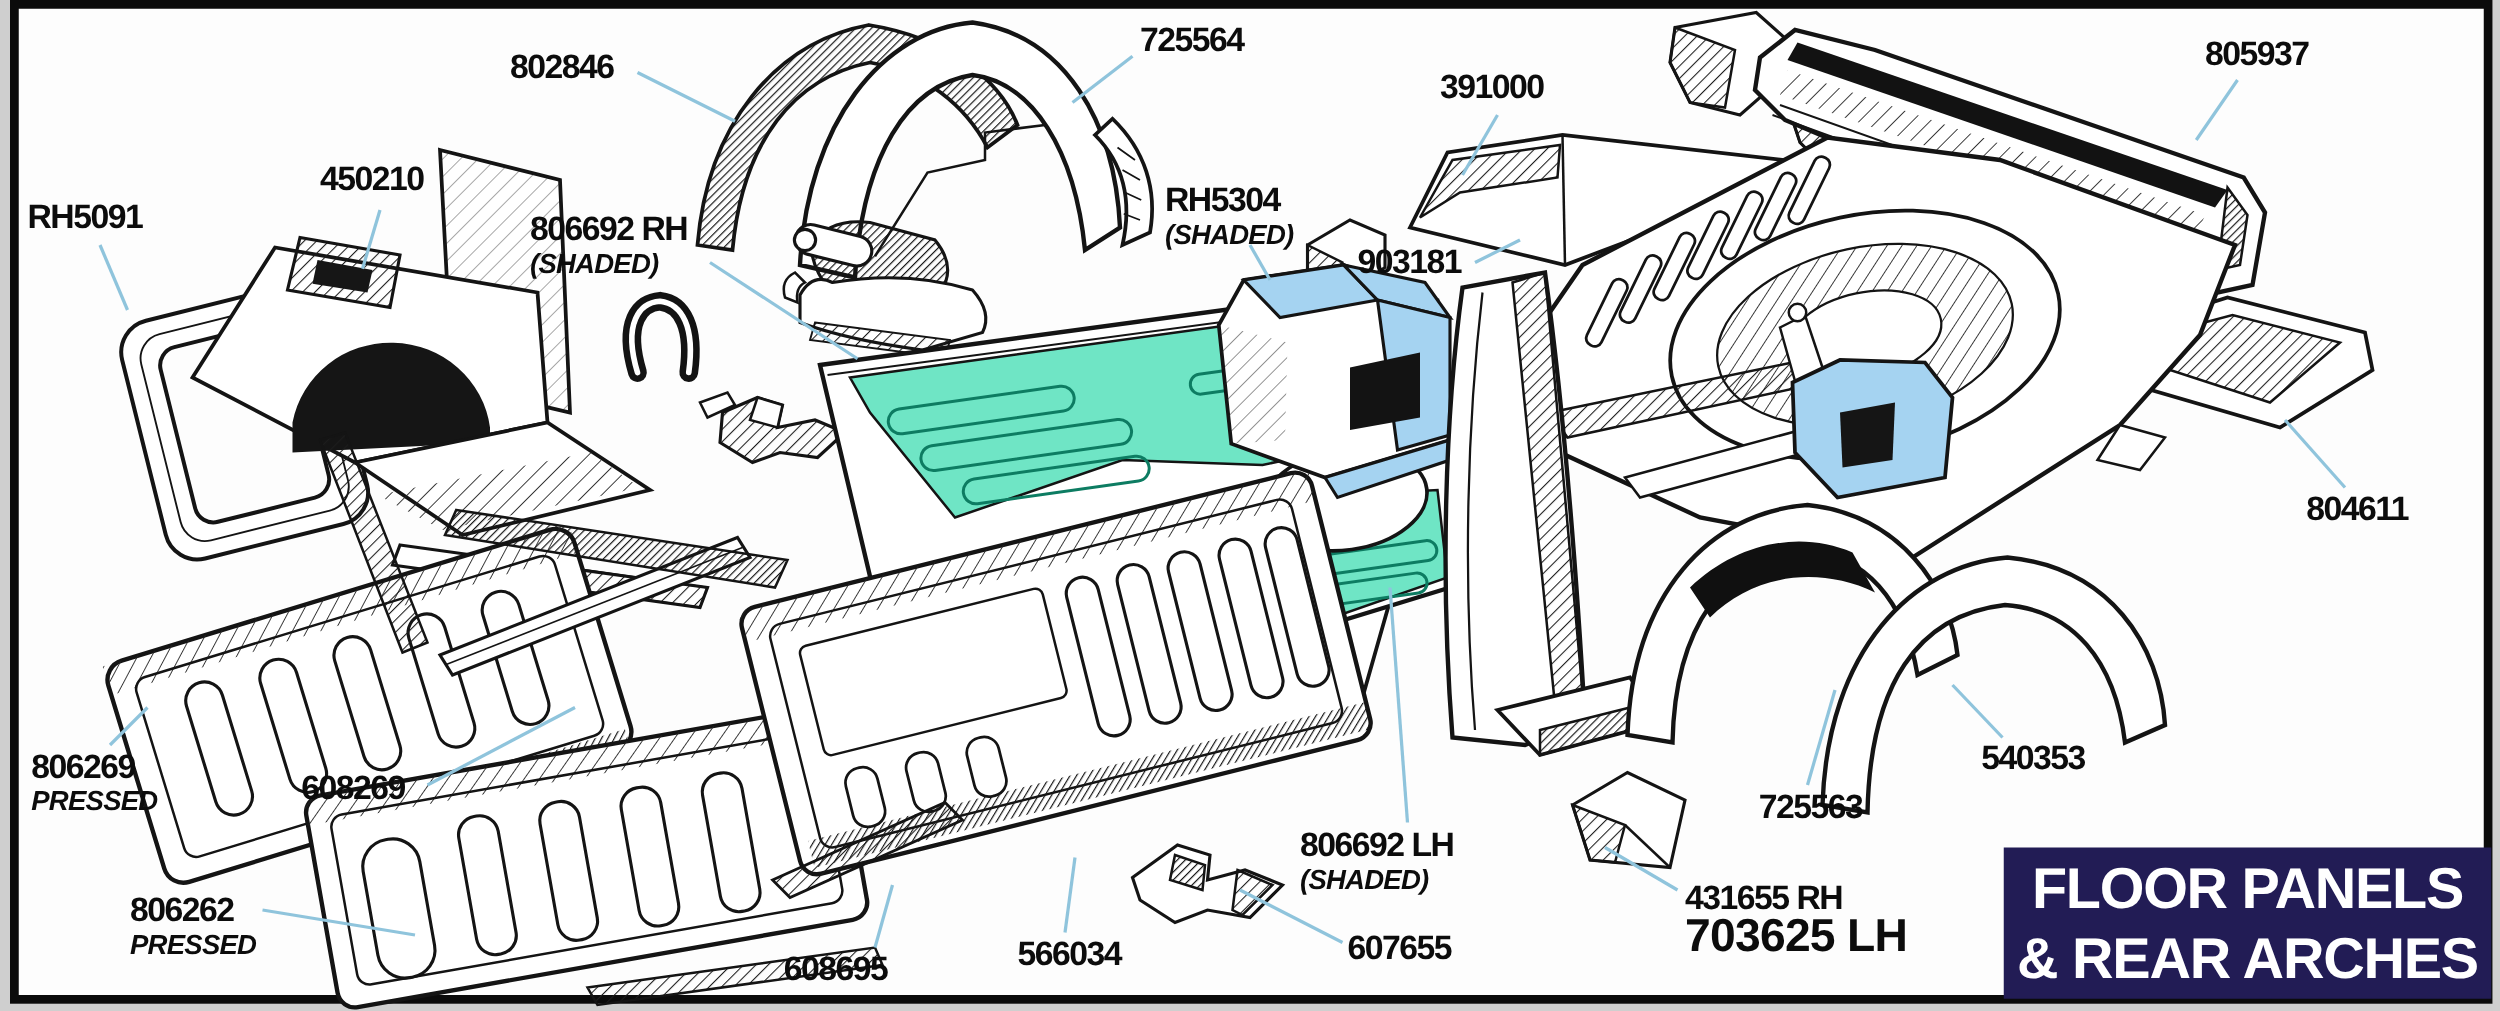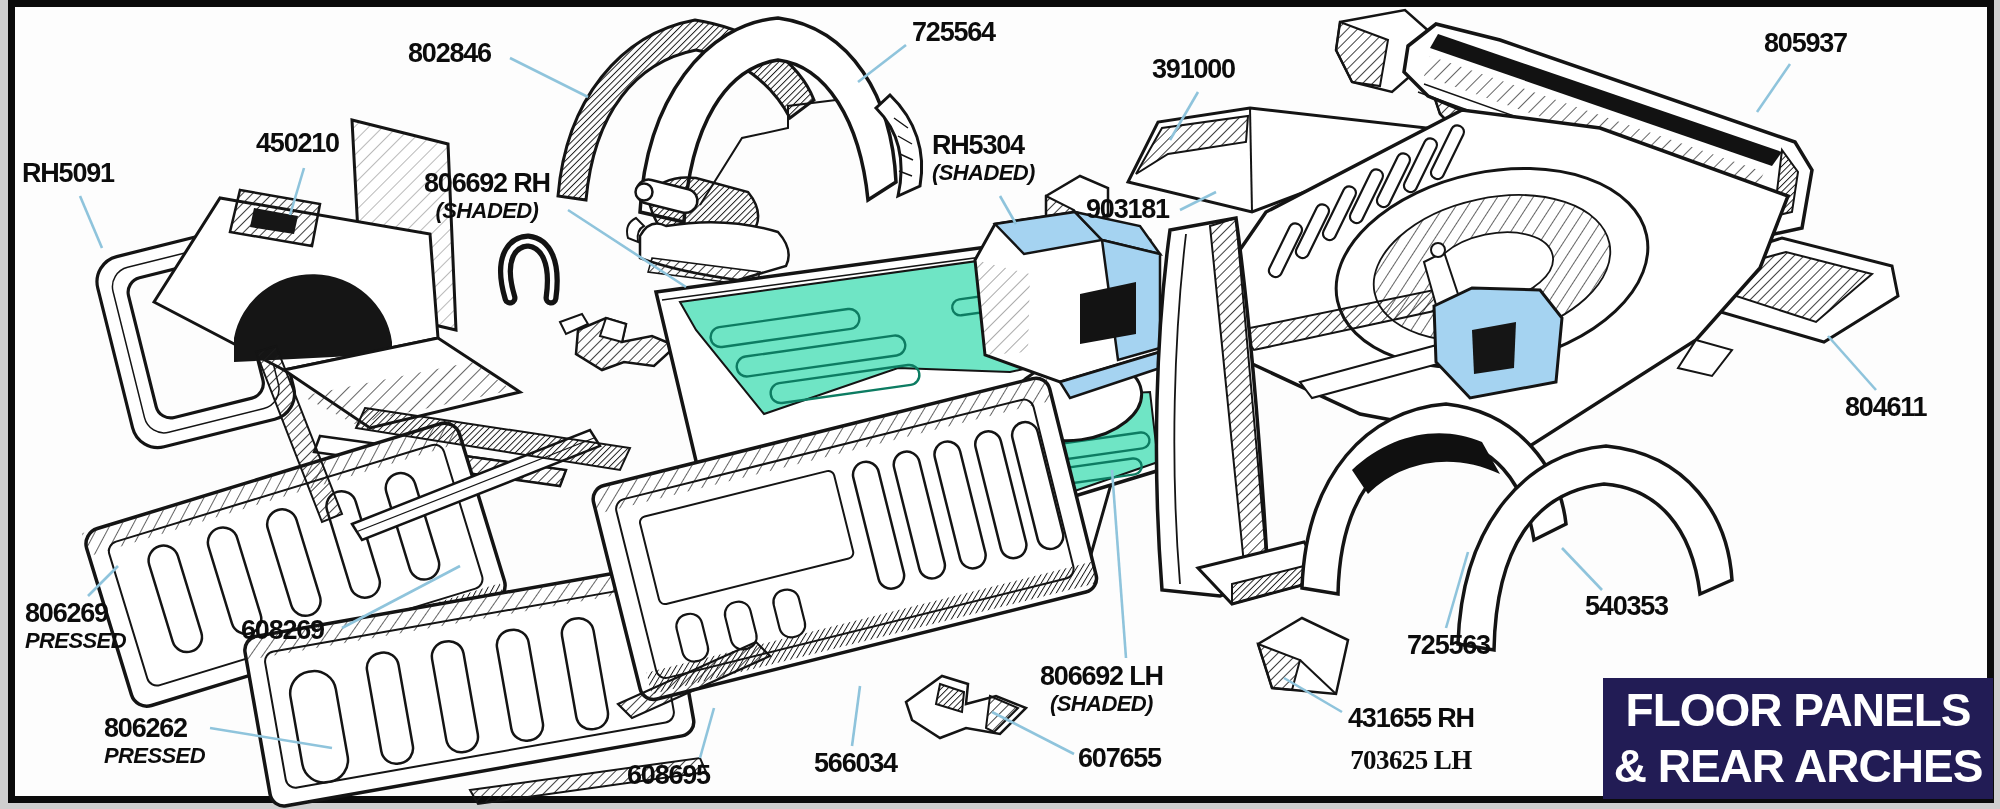--- a/index.html
+++ b/index.html
@@ -13,23 +13,23 @@
     position:absolute;left:8px;top:0;width:1986px;height:803px;
     border:7px solid #0b0b0b;background:#fdfdfd;box-sizing:border-box;
   }
   .art{position:absolute;left:0;top:0;width:2000px;height:809px;}
   .lbl{
     position:absolute;color:#0c0c0c;font-weight:700;font-size:27px;
     letter-spacing:-1.2px;line-height:27px;white-space:nowrap;
   }
   .lbl .note{
     display:block;font-style:italic;font-size:22px;line-height:23px;
-    letter-spacing:-0.6px;margin-top:2px;text-align:center;
-  }
-  .lbl .note.plain{font-style:normal;font-size:27px;line-height:28px;margin-top:14px;font-family:Liberation Serif, serif;}
+    letter-spacing:-0.6px;margin-top:2px;
+  }
+  .lbl .note.plain{font-style:normal;font-size:37px;line-height:28px;margin-top:3px;}
   .banner{
     position:absolute;left:1603px;top:678px;width:390px;height:121px;
     background:#221c55;color:#ffffff;text-align:center;
     font-weight:700;font-size:46px;letter-spacing:-1px;line-height:56px;
     padding-top:4px;box-sizing:border-box;
   }
 </style>
 </head>
 <body>
 
@@ -305,21 +305,21 @@
   </g>
 </svg>
 
 <div class="lbl" style="left:408px;top:40px"><span>802846</span></div>
 <div class="lbl" style="left:912px;top:19px"><span>725564</span></div>
 <div class="lbl" style="left:1152px;top:56px"><span>391000</span></div>
 <div class="lbl" style="left:1764px;top:30px"><span>805937</span></div>
 <div class="lbl" style="left:22px;top:160px"><span>RH5091</span></div>
 <div class="lbl" style="left:256px;top:130px"><span>450210</span></div>
 <div class="lbl" style="left:424px;top:170px"><span>806692 RH</span><span class="note">(SHADED)</span></div>
-<div class="lbl" style="left:932px;top:132px"><span>RH5304</span><span class="note">(SHADED)</span></div>
+<div class="lbl" style="left:932px;top:147px"><span>RH5304</span><span class="note">(SHADED)</span></div>
 <div class="lbl" style="left:1086px;top:196px"><span>903181</span></div>
 <div class="lbl" style="left:1845px;top:394px"><span>804611</span></div>
 <div class="lbl" style="left:1585px;top:593px"><span>540353</span></div>
 <div class="lbl" style="left:1407px;top:632px"><span>725563</span></div>
 <div class="lbl" style="left:1348px;top:705px"><span>431655 RH</span><span class="note plain">703625 LH</span></div>
 <div class="lbl" style="left:25px;top:600px"><span>806269</span><span class="note">PRESSED</span></div>
 <div class="lbl" style="left:241px;top:617px"><span>608269</span></div>
 <div class="lbl" style="left:104px;top:715px"><span>806262</span><span class="note">PRESSED</span></div>
 <div class="lbl" style="left:627px;top:762px"><span>608695</span></div>
 <div class="lbl" style="left:814px;top:750px"><span>566034</span></div>

